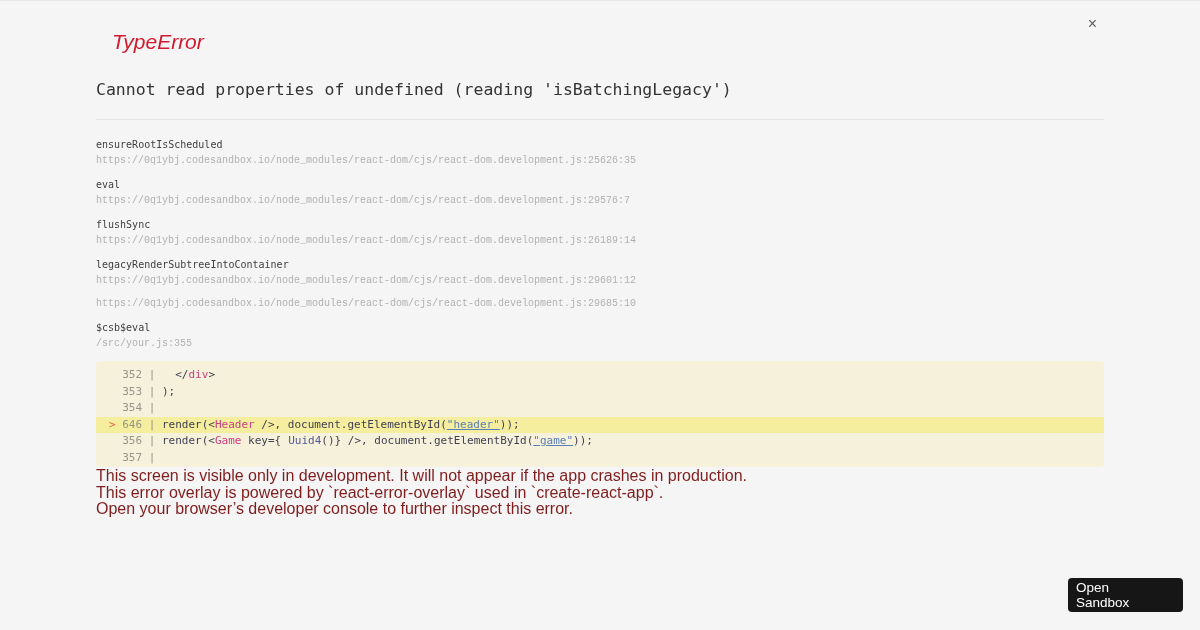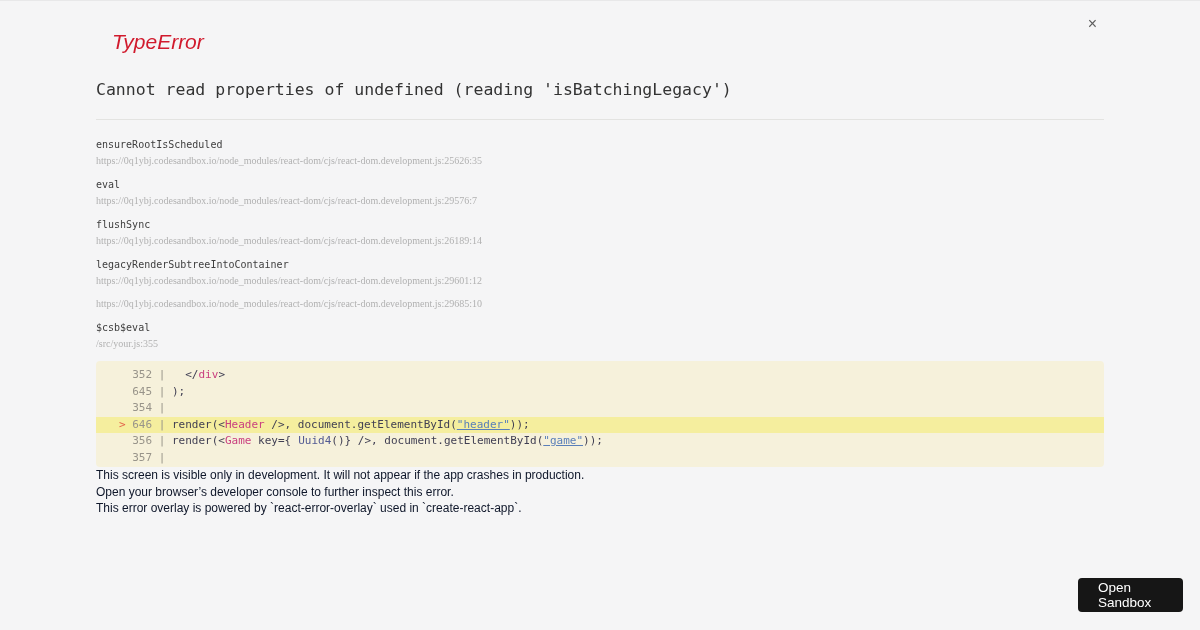--- a/index.html
+++ b/index.html
@@ -48,57 +48,57 @@
   .stack { margin-top: 18px; }
   .frame { margin-bottom: 11px; }
   .frame .fn {
     font-family: "DejaVu Sans Mono", monospace;
     font-size: 10px; line-height: 13px;
     color: #3e3e3e;
     margin-top: 8px;
   }
   .frame .loc {
     margin-top: 4px;
-    font-family: Liberation Serif, serif;
+    font-family: Liberation Mono, monospace;
     font-size: 10px; line-height: 12px;
     color: #b1b1b1;
   }
   .codeblock {
     margin-top: 10px;
     height: 106px;
     overflow: hidden;
     background: var(--code_bg, #f6f1db);
     border-radius: 4px;
     padding-top: 6px;
     font-family: "DejaVu Sans Mono", monospace;
     font-size: 11px; line-height: 16.5px;
     color: var(--code_plain, #403f53);
   }
-  .code-line { white-space: pre; padding-left: 23px; }
+  .code-line { white-space: pre; padding-left: 13px; }
   .code-line.hl { background: var(--code_highlight, #f5ee9e); }
   .tok-marker { color: var(--code_marker, #e36049); }
   .tok-lineno { color: #98948a; }
   .tok-plain { color: var(--code_plain, #403f53); }
   .tok-tag { color: var(--code_tag, #c9407f); }
   .tok-string { color: var(--code_string, #5a7fb9); text-decoration: underline; }
   .tok-capitalized { color: var(--code_capitalized, #525a93); margin-left: 7px; }
   .footer { margin-top: 2px; }
   .footer-line {
-    font-size: 12px; line-height: 13px;
-    color: #0f172a;
+    font-size: 16px; line-height: 13px;
+    color: #7f1d1d;
     margin-bottom: 3.5px;
   }
   .open-sandbox {
     position: absolute;
     right: 17px; bottom: 18px;
-    width: 105px; height: 34px;
+    width: 115px; height: 34px;
     background: var(--button_bg, #161616);
     color: #ffffff;
     border: none; border-radius: 4px;
-    padding: 2px 20px;
+    padding: 2px 8px;
     text-align: left;
     font-family: "Liberation Sans", sans-serif;
     font-size: 13.5px; line-height: 15px;
     white-space: pre-line;
     cursor: pointer;
   }
 </style>
 </head>
 <body>
 
@@ -127,26 +127,26 @@
       <div class="frame">
         <div class="loc">https://0q1ybj.codesandbox.io/node_modules/react-dom/cjs/react-dom.development.js:29685:10</div>
       </div>
       <div class="frame">
         <div class="fn">$csb$eval</div>
         <div class="loc">/src/your.js:355</div>
       </div>
     </div>
   <div class="codeblock">
       <div class="code-line"><span class="tok-marker">  </span><span class="tok-lineno">352 | </span><span class="tok-plain">  &lt;/</span><span class="tok-tag">div</span><span class="tok-plain">&gt;</span></div>
-      <div class="code-line"><span class="tok-marker">  </span><span class="tok-lineno">645 | </span><span class="tok-plain">);</span></div>
+      <div class="code-line"><span class="tok-marker">  </span><span class="tok-lineno">353 | </span><span class="tok-plain">);</span></div>
       <div class="code-line"><span class="tok-marker">  </span><span class="tok-lineno">354 | </span></div>
       <div class="code-line hl"><span class="tok-marker">&gt; </span><span class="tok-lineno">646 | </span><span class="tok-plain">render(&lt;</span><span class="tok-tag">Header</span><span class="tok-plain"> /&gt;, document.getElementById(</span><span class="tok-string">"header"</span><span class="tok-plain">));</span></div>
       <div class="code-line"><span class="tok-marker">  </span><span class="tok-lineno">356 | </span><span class="tok-plain">render(&lt;</span><span class="tok-tag">Game</span><span class="tok-plain"> key={</span><span class="tok-capitalized">Uuid4</span><span class="tok-plain">()} /&gt;, document.getElementById(</span><span class="tok-string">"game"</span><span class="tok-plain">));</span></div>
       <div class="code-line"><span class="tok-marker">  </span><span class="tok-lineno">357 | </span></div>
     </div>
   <div class="footer">
       <div class="footer-line">This screen is visible only in development. It will not appear if the app crashes in production.</div>
+      <div class="footer-line">This error overlay is powered by `react-error-overlay` used in `create-react-app`.</div>
       <div class="footer-line">Open your browser’s developer console to further inspect this error.</div>
-      <div class="footer-line">This error overlay is powered by `react-error-overlay` used in `create-react-app`.</div>
     </div>
   <button class="open-sandbox">Open
 Sandbox</button>
 </div>
 
 </body></html>

